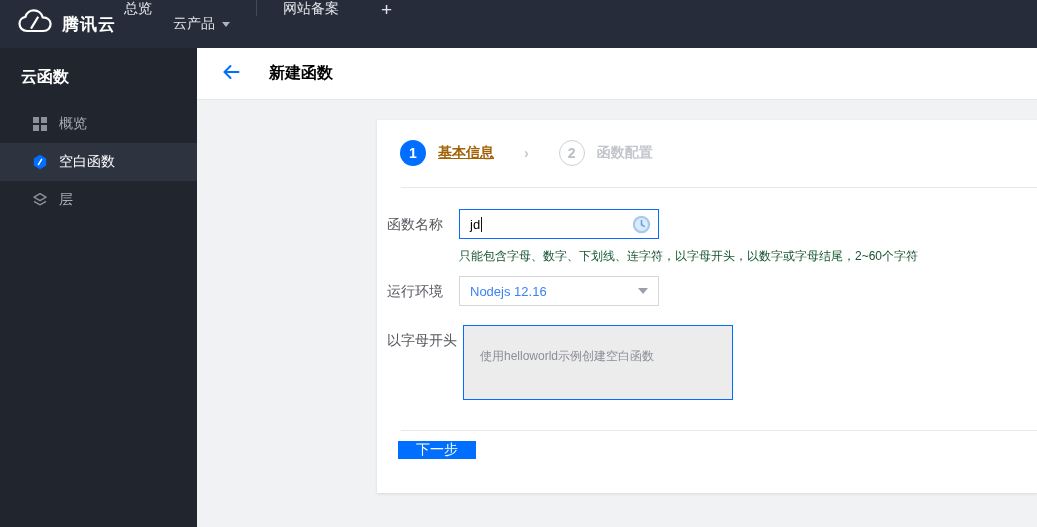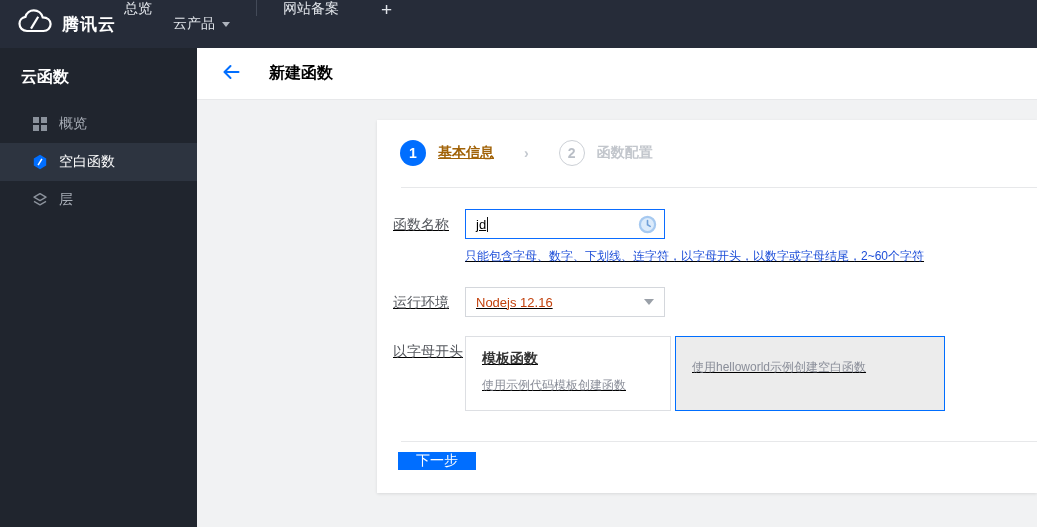--- a/index.html
+++ b/index.html
@@ -49,36 +49,36 @@
   .step-label { font-size:14px; font-weight:bold; margin-left:12px; }
   .step-label.active { color:#a16207;text-decoration:underline; }
   .step-label.inactive { color:#c2c6cc; }
   .step-chevron { color:#c4c9d0; font-size:14px; font-weight:bold; margin:0 30px; }
 
   .hr { height:1px; background:#e7e8ea; margin-left:24px; }
   .hr1 { margin-top:21px; }
   .hr2 { margin-top:30px; }
 
   
-  .form { padding-left:16px;text-decoration:underline; }
+  .form { padding-left:10px; }
   .frow { display:flex; }
   .frow1 { margin-top:21px; }
-  .frow2 { margin-top:22px; }
+  .frow2 { margin-top:11px; }
   .frow3 { margin-top:19px; }
   .flabel { width:72px; font-size:14px; color:#54575d; line-height:30px; flex:none; }
   .name-input { position:relative; width:200px; height:30px; border:1px solid #0a6cff; background:#fff;
                 display:flex; align-items:center; padding-left:10px; }
   .name-input .val { font-size:13px; color:#000; }
   .text-cursor { display:inline-block; width:1px; height:15px; background:#111; margin-left:1px; }
   .clock { position:absolute; right:7px; top:5px; }
-  .hint { margin-top:9px; font-size:12px; color:#1d4ed8;text-align:right; }
+  .hint { margin-top:9px; font-size:12px; color:#14532d;text-align:right; }
 
   .select-box { width:200px; height:30px; border:1px solid #d4d7dc; background:#fff; display:flex;
                 align-items:center; justify-content:space-between; padding:0 10px; cursor:pointer; }
-  .select-box .val { font-size:13px; color:#c2410c; }
+  .select-box .val { font-size:13px; color:#3b82f6; }
   .select-caret { width:0; height:0; border-left:5px solid transparent; border-right:5px solid transparent;
                   border-top:6px solid #9aa0a8; }
 
   .method-cards { display:flex; }
   .method-card { border:1px solid #dddfe3; background:#fff; padding:13px 16px; cursor:pointer; height:75px; }
   .method-card.tpl { width:206px; }
   .method-card.blank { width:270px; margin-left:4px; }
   .method-card.selected { border-color:#006eff; background:#ececec; }
   .mc-title { font-size:14px; font-weight:bold; color:#333; }
   .mc-desc { font-size:12px; color:#8a8e99; margin-top:9px; white-space:nowrap; }
@@ -193,24 +193,20 @@
         <div class="flabel">运行环境</div>
         <div class="select-box">
           <span class="val">Nodejs 12.16</span>
           <span class="select-caret"></span>
         </div>
       </div>
 
       <div class="frow frow3">
         <div class="flabel">以字母开头</div>
         <div class="method-cards">
-          <div class="method-card tpl">
-            <div class="mc-title">模板函数</div>
-            <div class="mc-desc">使用示例代码模板创建函数</div>
-          </div>
           <div class="method-card blank selected">
             <div class="mc-desc">使用helloworld示例创建空白函数</div>
           </div>
         </div>
       </div>
     </div>
 
     <div class="hr hr2"></div>
 
     <button class="next-btn">下一步</button>

